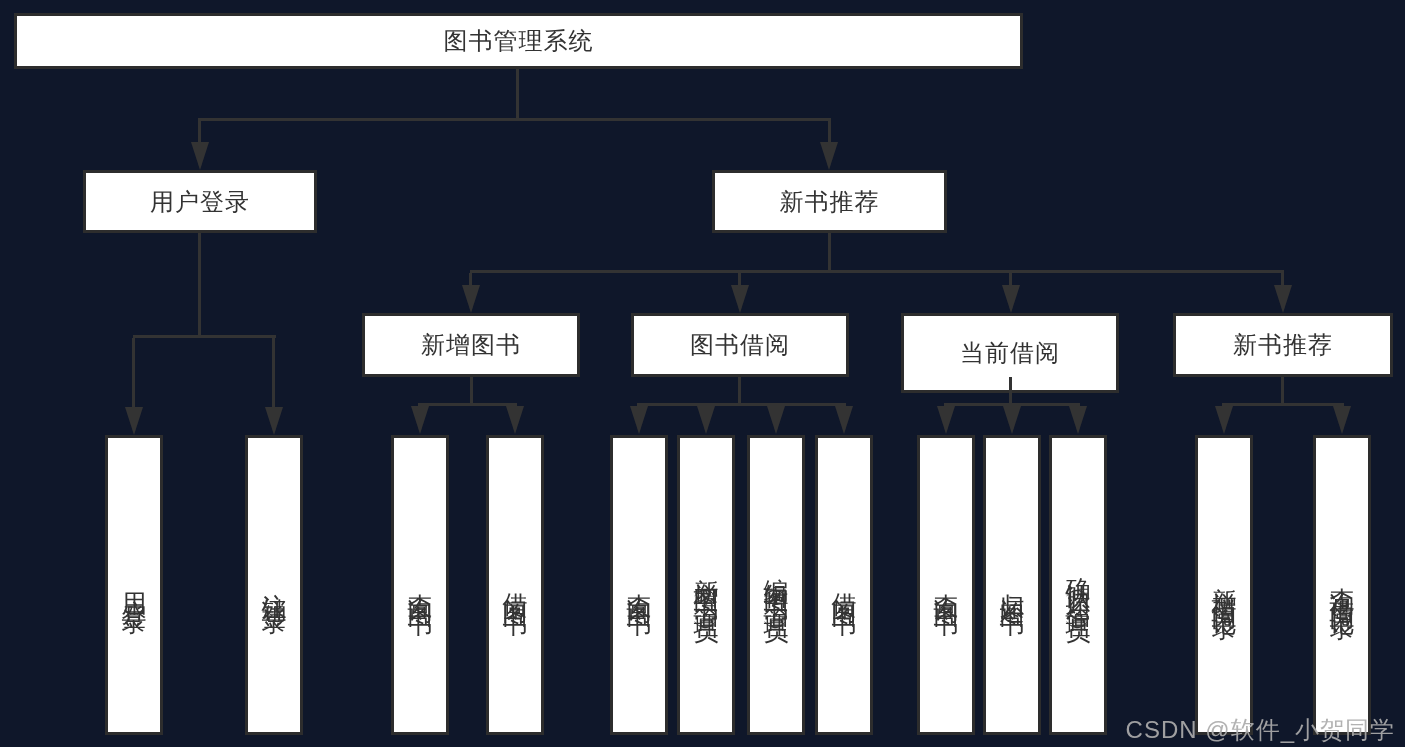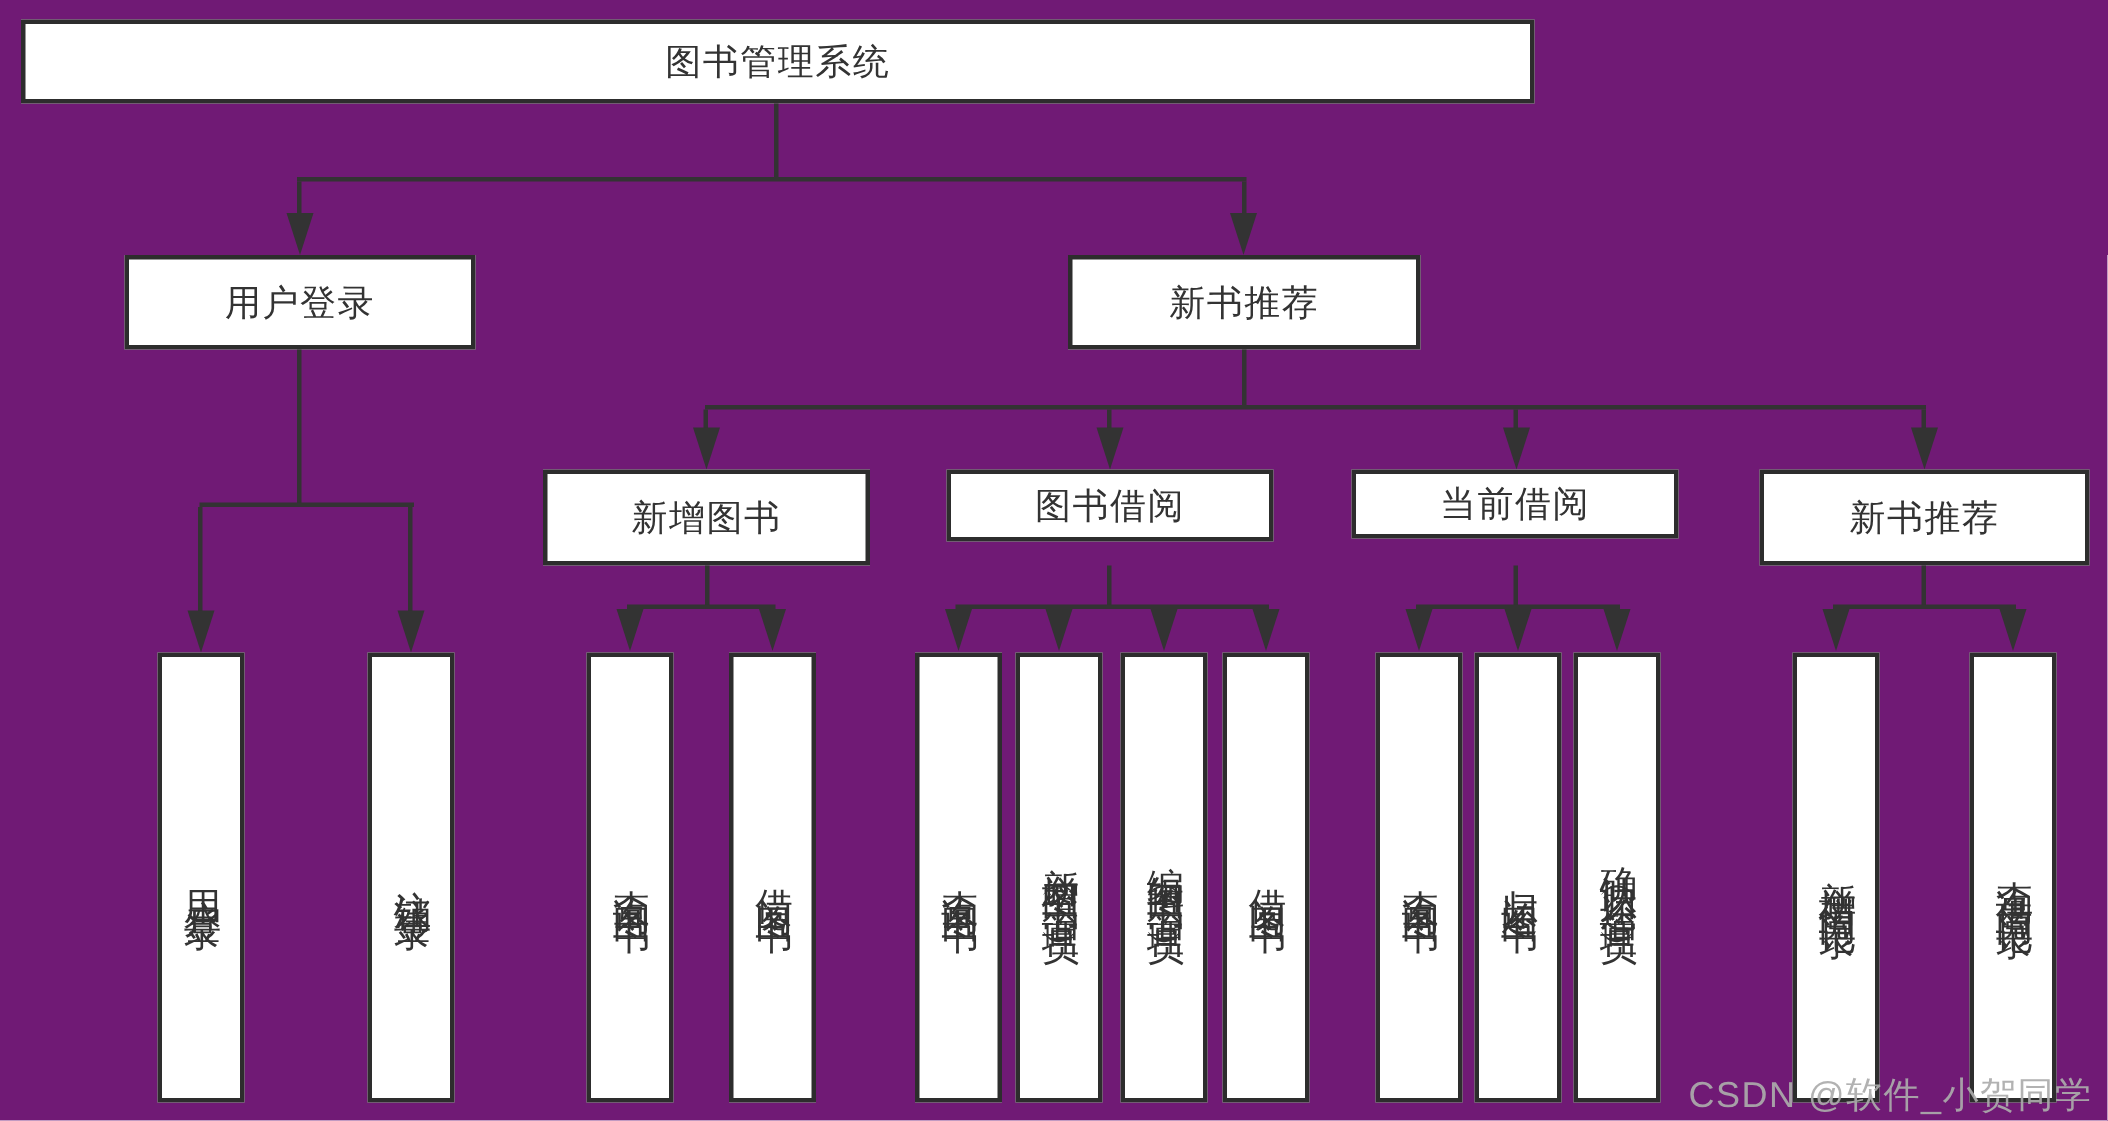--- a/index.html
+++ b/index.html
@@ -5,21 +5,21 @@
   html, body {
     margin: 0;
     padding: 0;
     background: #ffffff;
     font-family: "Liberation Sans", sans-serif;
   }
   #canvas {
     position: relative;
     width: 1405px;
     height: 747px;
-    background: #701a75;
+    background: #0f172a;
     overflow: hidden;
   }
   .box {
     position: absolute;
     box-sizing: border-box;
     border: 3px solid #2d2d2d;
     background: #ffffff;
     display: flex;
     align-items: center;
     justify-content: center;
@@ -89,22 +89,22 @@
   <div class="line" style="left:469px; top:273px; width:3px; height:16px;"></div>
   <div class="arrow" style="left:462px; top:285px;"></div>
   <div class="line" style="left:738px; top:273px; width:3px; height:16px;"></div>
   <div class="arrow" style="left:731px; top:285px;"></div>
   <div class="line" style="left:1009px; top:273px; width:3px; height:16px;"></div>
   <div class="arrow" style="left:1002px; top:285px;"></div>
   <div class="line" style="left:1281px; top:273px; width:3px; height:16px;"></div>
   <div class="arrow" style="left:1274px; top:285px;"></div>
 
   <div class="box h-box" style="left:362px; top:313px; width:218px; height:64px;">新增图书</div>
-  <div class="box h-box" style="left:631px; top:313px; width:218px; height:48px;">图书借阅</div>
-  <div class="box h-box" style="left:901px; top:313px; width:218px; height:46px;">当前借阅</div>
+  <div class="box h-box" style="left:631px; top:313px; width:218px; height:64px;">图书借阅</div>
+  <div class="box h-box" style="left:901px; top:313px; width:218px; height:80px;">当前借阅</div>
   <div class="box h-box" style="left:1173px; top:313px; width:220px; height:64px;">新书推荐</div>
 
   <div class="line" style="left:470px; top:377px; width:3px; height:28px;"></div>
   <div class="line" style="left:418px; top:403px; width:99px; height:3px;"></div>
   <div class="arrow" style="left:411px; top:406px;"></div>
   <div class="arrow" style="left:506px; top:406px;"></div>
 
   <div class="line" style="left:738px; top:377px; width:3px; height:28px;"></div>
   <div class="line" style="left:637px; top:403px; width:209px; height:3px;"></div>
   <div class="arrow" style="left:630px; top:406px;"></div>

